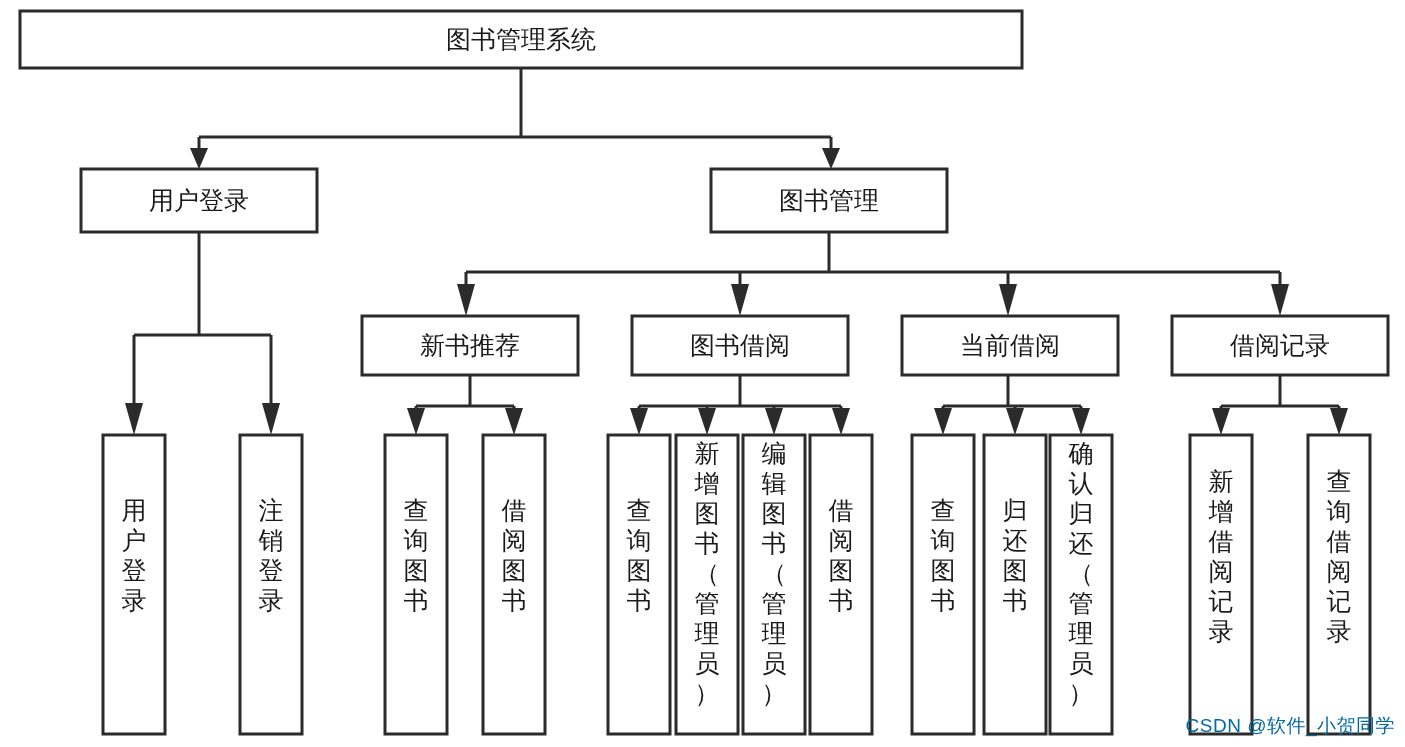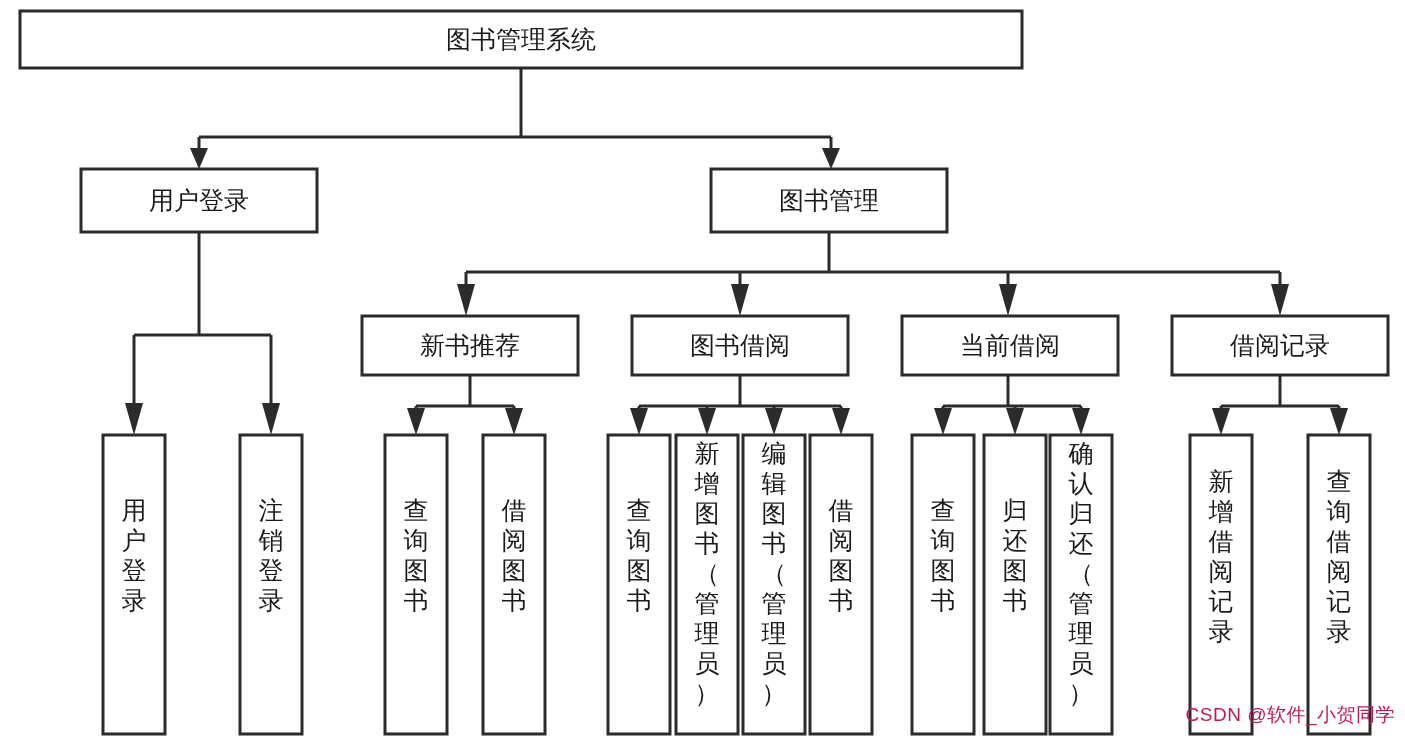--- a/index.html
+++ b/index.html
@@ -51,24 +51,24 @@
   }
   .node-label-v {
     font-family: "Liberation Sans", "DejaVu Sans", sans-serif;
     font-size: 25px;
     fill: #1a1a1a;
     text-anchor: middle;
   }
   .watermark-text {
     position: absolute;
     right: 10px;
-    bottom: 19px;
+    bottom: 8px;
     font-family: "Liberation Sans", "DejaVu Sans", sans-serif;
     font-size: 19px;
-    color: #be185d;
+    color: #0369a1;
     white-space: nowrap;
     letter-spacing: 0.5px;
   }
 </style>
 </head>
 <body>
 
 <div id="diagram-root">
 
   <svg class="diagram-svg" viewBox="0 0 1405 747" xmlns="http://www.w3.org/2000/svg">

